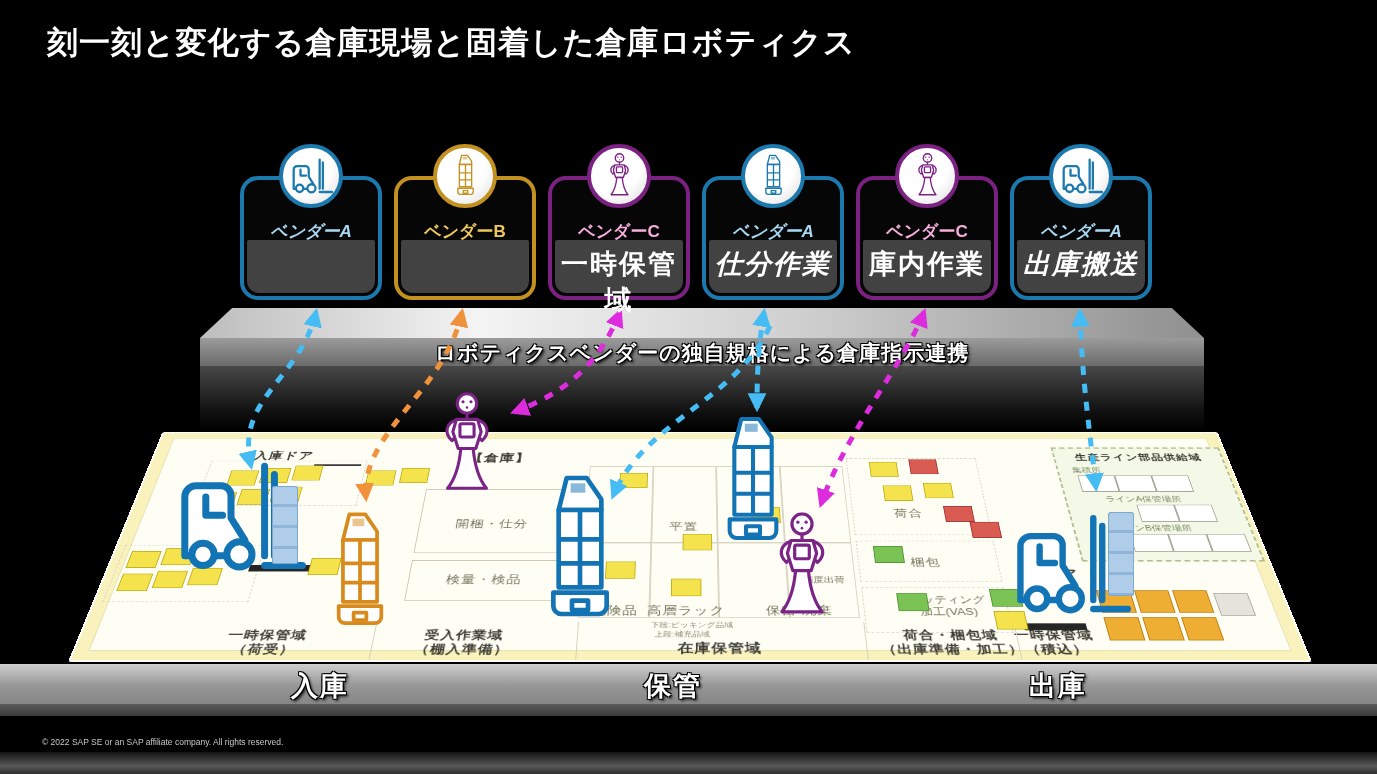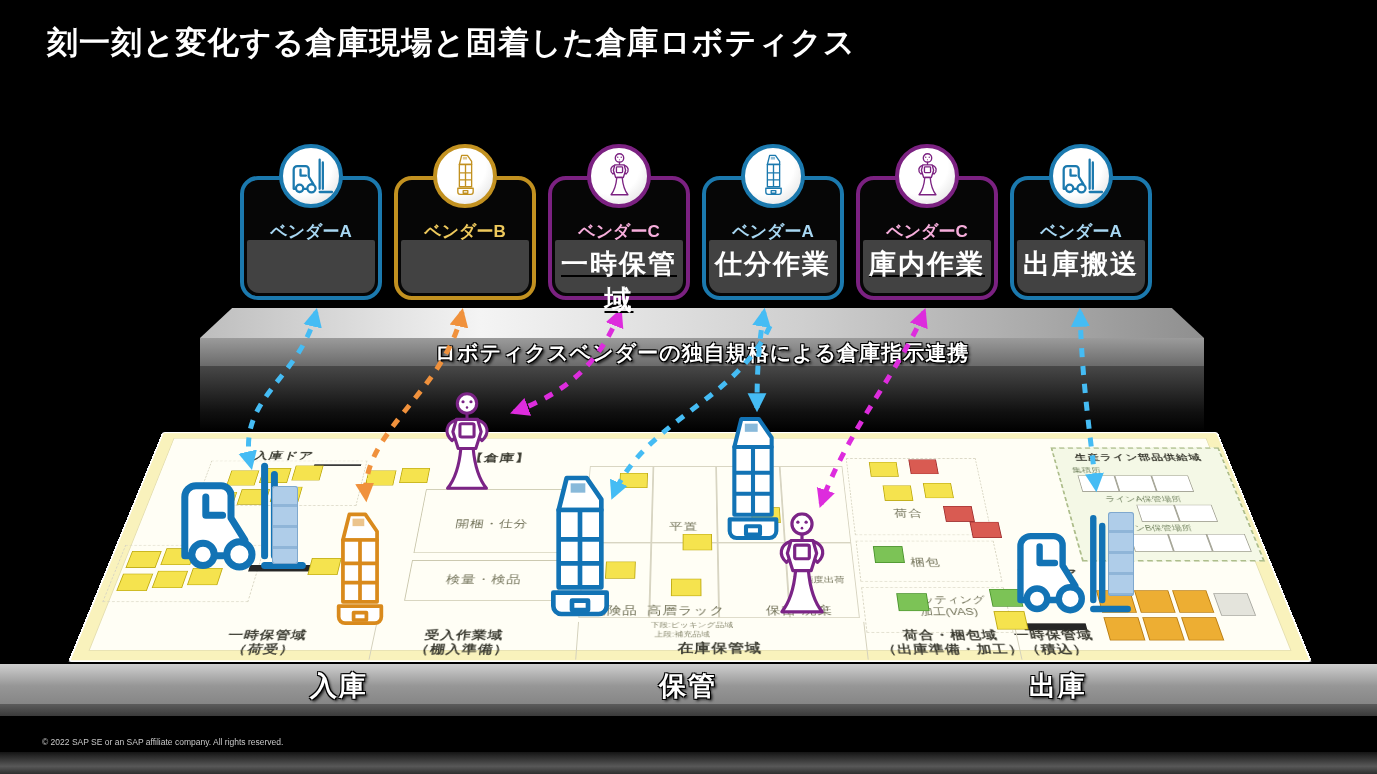--- a/index.html
+++ b/index.html
@@ -17,25 +17,25 @@
   .card{position:absolute;top:176px;width:142px;height:124px;border:4px solid;border-radius:18px;
         background:#060606;z-index:6;}
   .card .panel{position:absolute;left:3px;right:3px;top:60px;bottom:3px;background:#424242;
         border-radius:2px 2px 12px 12px;}
   .card .vendor{position:relative;text-align:center;margin-top:40px;font-size:17px;font-weight:800;}
   .card .task{position:relative;text-align:center;margin-top:3px;font-size:27px;font-weight:900;
         color:#fff;letter-spacing:2px;}
   .card .circ{position:absolute;left:50%;top:-36px;transform:translateX(-50%);width:64px;height:64px;
         border-radius:50%;border:4px solid;background:radial-gradient(circle at 35% 30%,#ffffff 55%,#d9d9d9);
         display:flex;align-items:center;justify-content:center;z-index:2;}
-  .c-blue{border-color:var(--vendor-blue);}   .c-blue .circ{border-color:var(--vendor-blue);color:var(--vendor-blue);}
+  .c-blue{border-color:var(--vendor-blue);font-style:italic;}   .c-blue .circ{border-color:var(--vendor-blue);color:var(--vendor-blue);}
   .c-blue .vendor{color:var(--vendor-blue-text);}
   .c-gold{border-color:var(--vendor-gold);}   .c-gold .circ{border-color:var(--vendor-gold);color:var(--vendor-gold);}
   .c-gold .vendor{color:var(--vendor-gold-text);}
-  .c-purple{border-color:var(--vendor-purple);text-decoration:underline;} .c-purple .circ{border-color:var(--vendor-purple);color:var(--vendor-purple);}
+  .c-purple{border-color:var(--vendor-purple);} .c-purple .circ{border-color:var(--vendor-purple);color:var(--vendor-purple);}
   .c-purple .vendor{color:var(--vendor-purple-text);}
 
   
   .plat-top{position:absolute;left:200px;top:308px;width:1004px;height:30px;z-index:2;
         background:linear-gradient(90deg,#bdbdbd,#f4f4f4 28%,#cfcfcf 60%,#8f8f8f);
         clip-path:polygon(3.2% 0,96.8% 0,100% 100%,0 100%);}
   .plat-front{position:absolute;left:200px;top:338px;width:1004px;height:28px;z-index:2;
         background:linear-gradient(#9b9b9b,#6b6b6b);}
   .plat-label{position:absolute;left:0;right:0;top:1px;text-align:center;color:#fff;
         font-size:21px;font-weight:800;letter-spacing:1px;}
@@ -368,18 +368,18 @@
   <svg class="bot" style="left:770px;top:512px;color:var(--robot-purple)" width="64" height="110" viewBox="0 0 70 120">
       <use href="#icon-pepper"></use>
     </svg>
   <svg class="bot" style="left:1005px;top:508px;color:var(--robot-blue)" width="128" height="115" viewBox="0 0 100 90">
       <use href="#icon-forklift"></use>
     </svg>
   <div class="stack" style="left:1108px;top:512px;width:26px;height:84px"></div>
 
   <div class="bar"></div>
   <div class="bar-edge"></div>
-  <div class="stage-label outline" style="left:339px">入庫</div>
-  <div class="stage-label outline" style="left:688px">保管</div>
+  <div class="stage-label outline" style="left:320px">入庫</div>
+  <div class="stage-label outline" style="left:673px">保管</div>
   <div class="stage-label outline" style="left:1058px">出庫</div>
   <div class="floor-strip"></div>
   <div class="copyright">© 2022 SAP SE or an SAP affiliate company. All rights reserved.</div>
 </div>
 
 </body></html>

